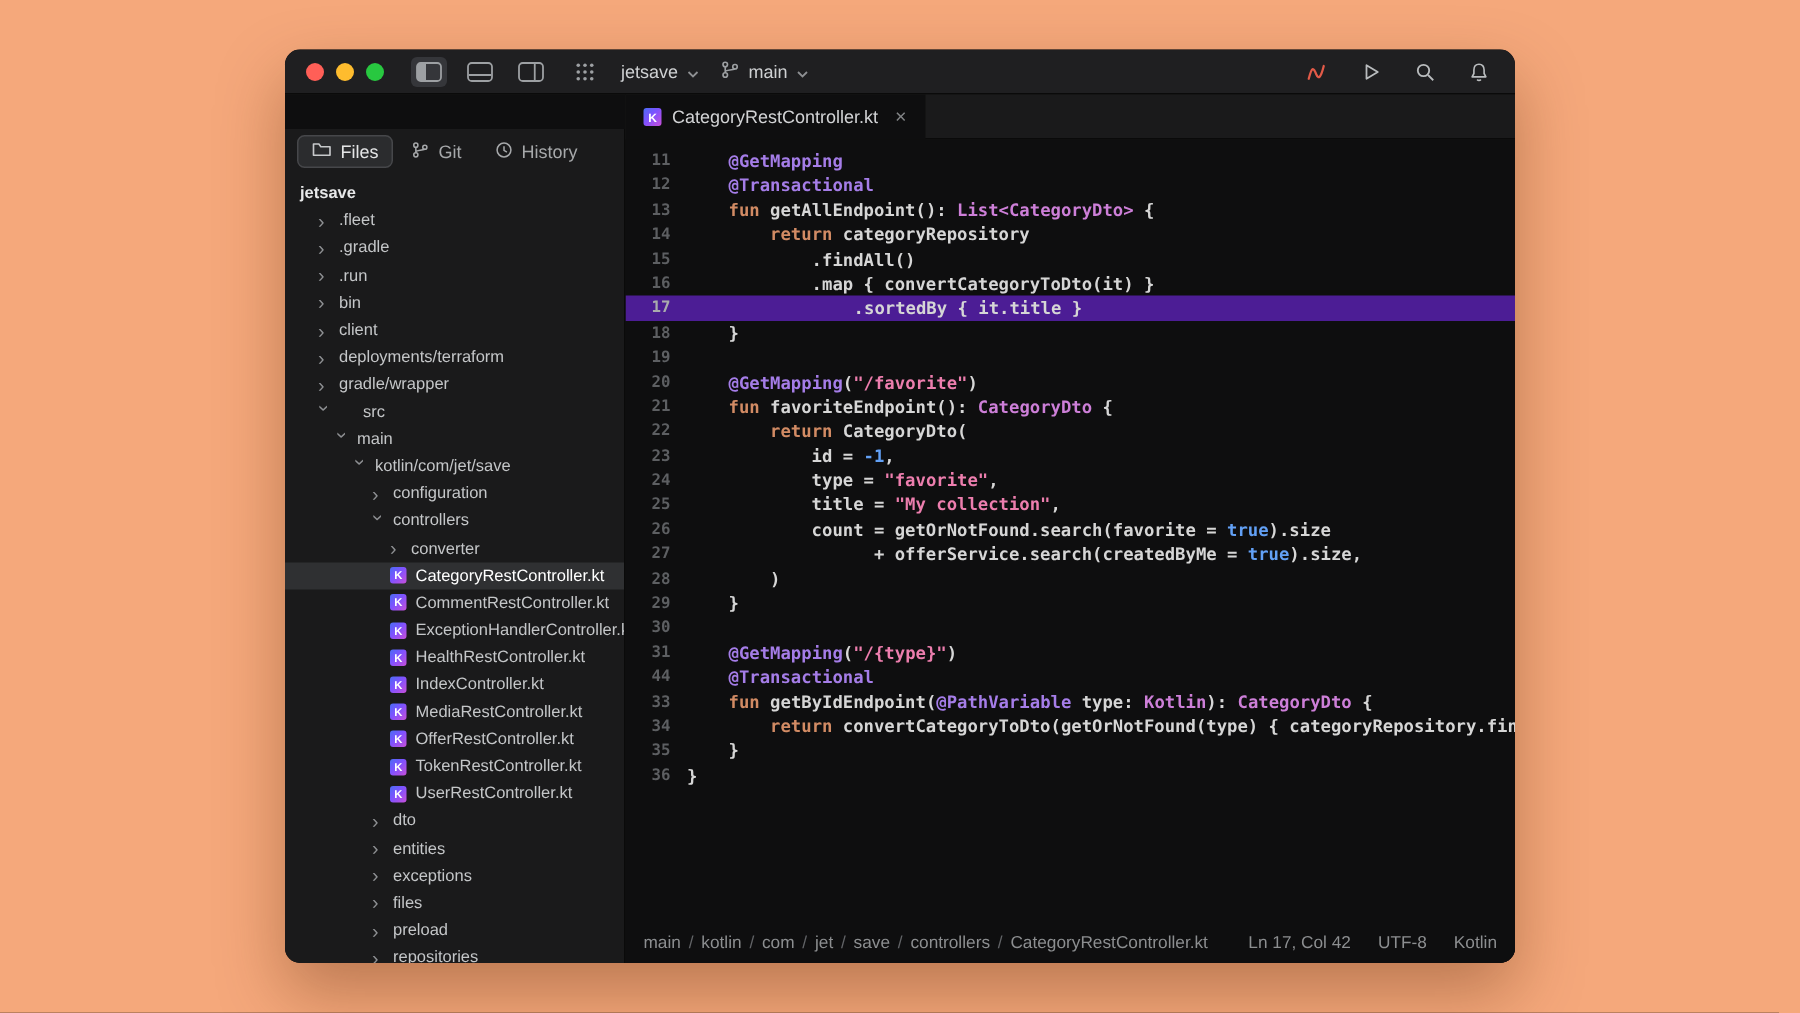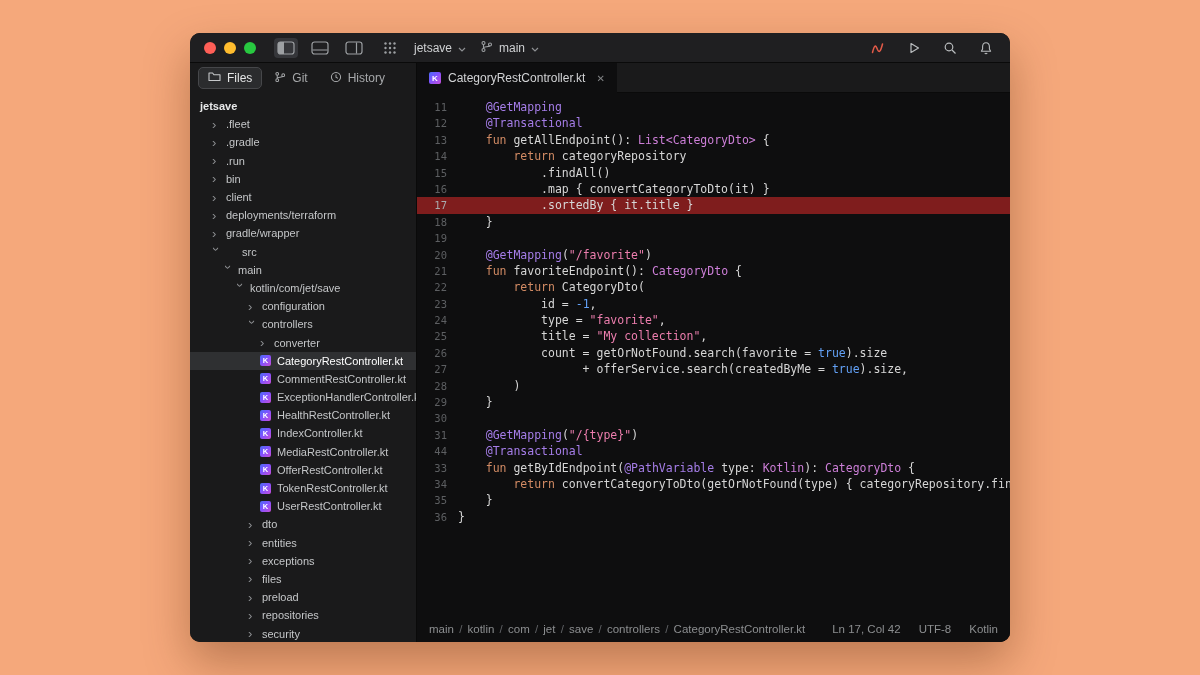--- a/index.html
+++ b/index.html
@@ -13,43 +13,43 @@
     padding:0 14px;gap:14px;border-bottom:1px solid #0a0a0a;}
   .traffic{display:flex;gap:8px;margin-right:4px;}
   .tl{width:12px;height:12px;border-radius:50%;}
   .icon-btn{display:inline-flex;align-items:center;justify-content:center;padding:3px;border-radius:4px;}
   .icon-btn.active{background:#35363a;}
   .panel-group{display:flex;gap:10px;align-items:center;}
   .selector{display:flex;align-items:center;gap:6px;color:#cfd1d3;font-size:12px;}
   .right-icons{margin-left:auto;display:flex;gap:16px;align-items:center;}
   
   .main{flex:1;display:flex;min-height:0;}
-  .sidebar{flex:0 0 227px;background:#1a1a1b;display:flex;flex-direction:column;border-right:1px solid #0a0a0a;min-width:0;}
+  .sidebar{flex:0 0 227px;background:#1a1a1b;display:flex;flex-direction:column;border-right:1px solid #0a0a0a;min-width:0;margin-top:23px;}
   .sidebar-tabs{flex:0 0 30px;display:flex;align-items:center;gap:2px;padding:0 8px;}
   .stab{display:flex;align-items:center;gap:6px;font-size:12px;color:#a6a8aa;padding:3px 9px;border:1px solid transparent;border-radius:5px;}
   .stab.active{background:#2b2c2e;border-color:#46474a;color:#e4e5e6;}
   .tree{flex:1;overflow:hidden;padding-top:4px;}
   .tree-row{height:18.2px;display:flex;align-items:center;font-size:11px;color:#c4c6c8;white-space:nowrap;overflow:hidden;}
   .tree-row.selected{background:#2f3032;color:#ffffff;}
   .tree-row.bold{font-weight:bold;color:#e8e9ea;}
   .chev{display:inline-block;color:#8d8f92;font-size:13px;line-height:1;width:9px;margin-right:5px;flex:0 0 auto;}
   .chev.down{transform:rotate(90deg);}
   .kicon{display:inline-flex;align-items:center;justify-content:center;width:11px;height:11px;border-radius:2px;
     background:linear-gradient(135deg,#4a6cf5 0%,#7f52ff 45%,#c84fd8 100%);
     color:#fff;font-size:7.5px;font-weight:bold;margin-right:6px;flex:0 0 auto;}
   
   .editor-col{flex:1;display:flex;flex-direction:column;min-width:0;background:#0e0e0f;}
   .tabbar{flex:0 0 30px;background:#1a1a1b;display:flex;align-items:stretch;box-shadow:inset 0 -1px 0 #0a0a0a;}
   .etab{display:flex;align-items:center;gap:7px;padding:0 12px;background:#0e0e0f;color:#d2d3d5;font-size:12px;}
   .etab .kicon{width:12px;height:12px;font-size:8px;margin-right:0;}
   .tab-close{color:#818385;font-size:10px;margin-left:4px;}
   .code-area{flex:1;overflow:hidden;padding-top:6px;
     font-family:"DejaVu Sans Mono",monospace;font-size:11.5px;line-height:16.4px;}
-  .code-line{display:flex;height:16.4px;align-items:center;}
-  .code-line.current{background:#7f1d1d;}
+  .code-line{display:flex;height:16.4px;align-items:center;font-weight:bold;}
+  .code-line.current{background:#4c1d95;gap:28px;}
   .code-line.current .ln{color:#a9abad;}
   .ln{flex:0 0 30px;text-align:right;color:#5d5f62;font-size:10.5px;}
   .ct{white-space:pre;margin-left:11px;color:#d6d6d6;}
   .c-pl{color:#d6d6d6;}
   .c-ann{color:var(--ann,#a57de8);}
   .c-kw{color:var(--kw,#d28b64);}
   .c-ty{color:var(--ty,#cd7fd8);}
   .c-str{color:var(--str,#ed7eae);}
   .c-num{color:var(--num,#62a0f5);}
   

